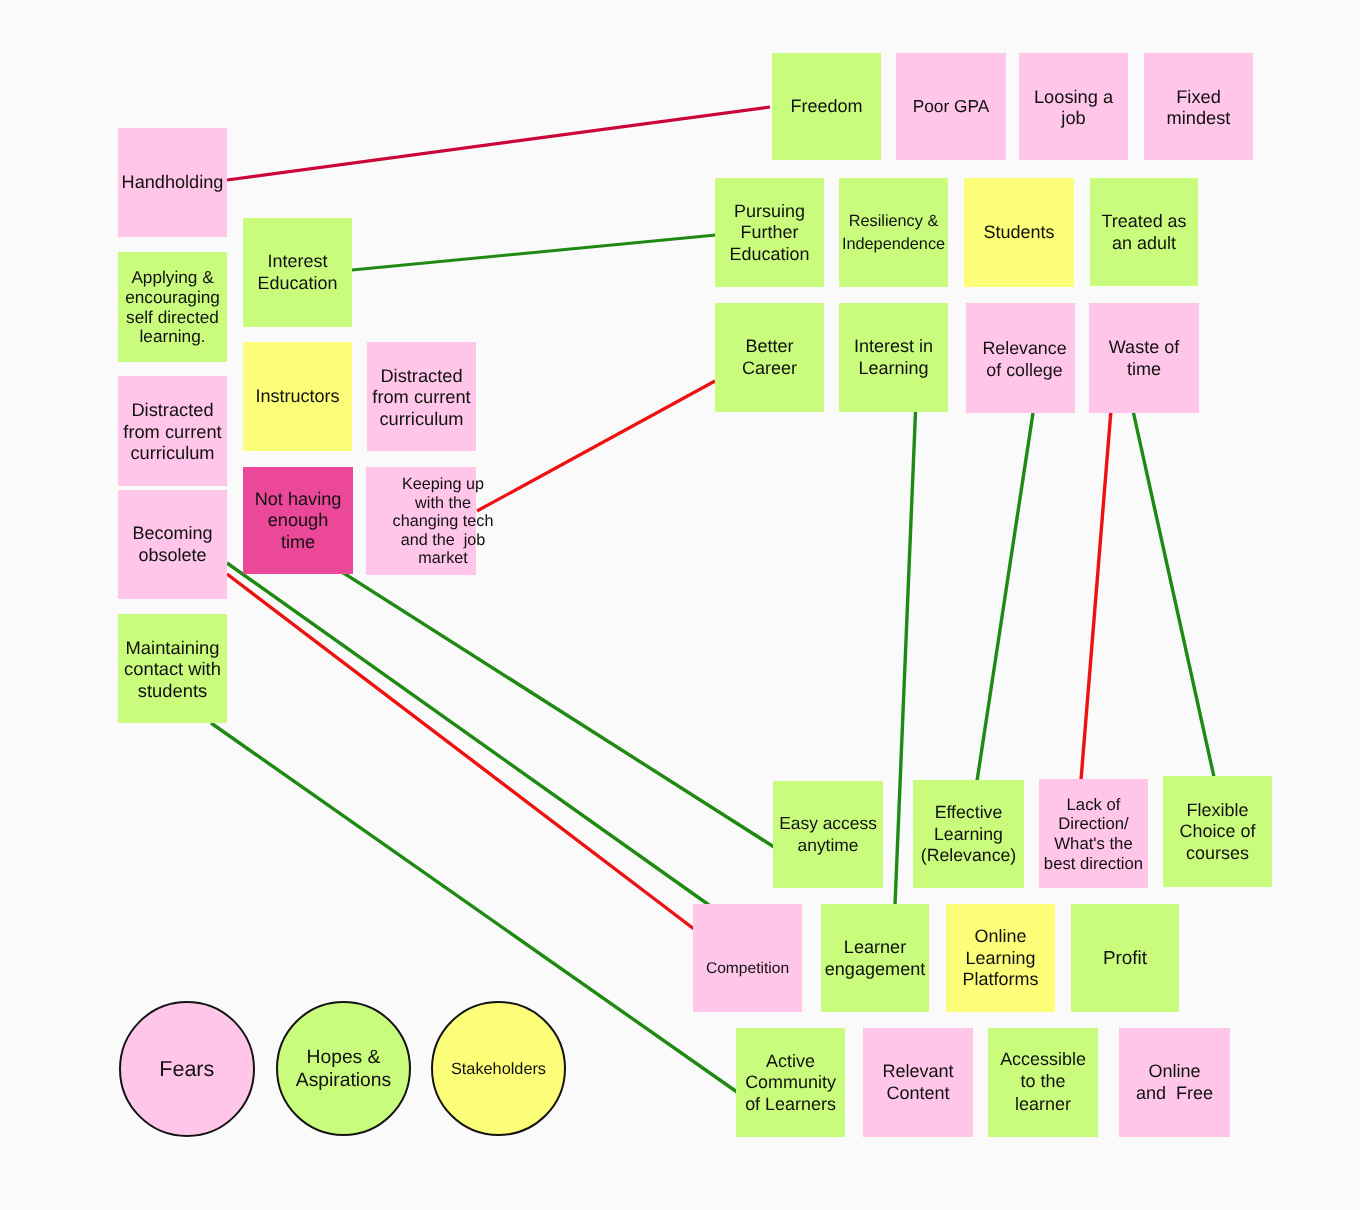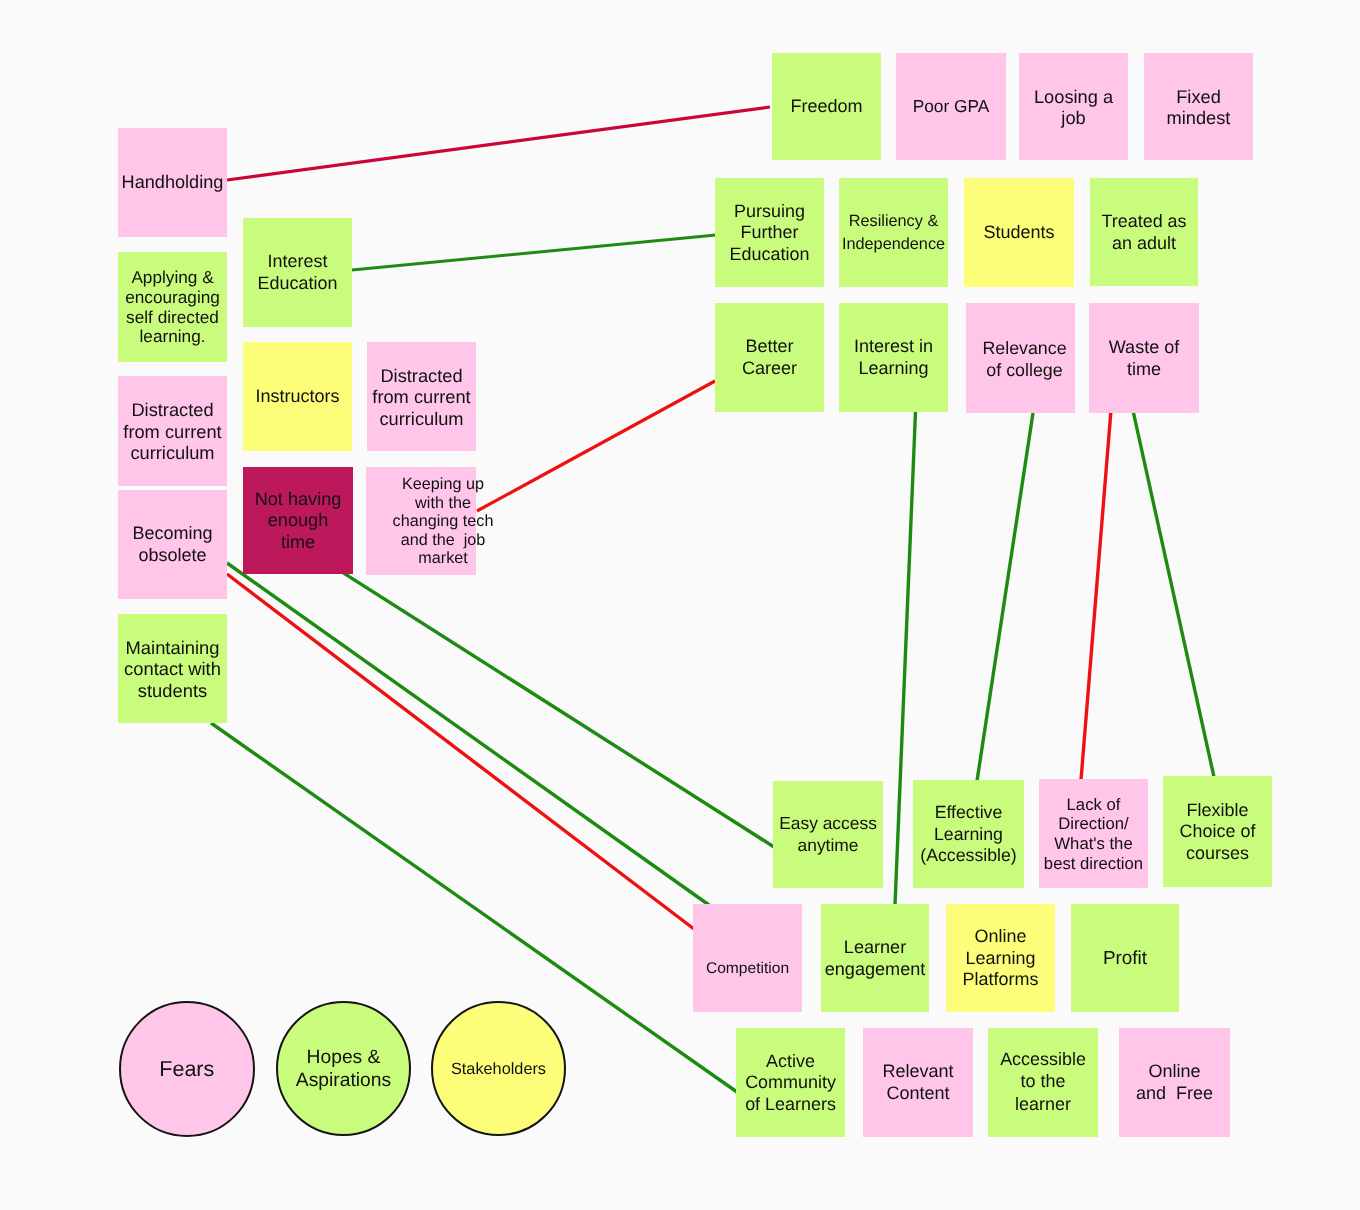--- a/index.html
+++ b/index.html
@@ -111,21 +111,21 @@
       <span class="txt" style="font-size: 17.94px; line-height: 21.7px;">
           <span class="ln">Interest</span>
           <span class="ln">Education</span>
         </span>
     </div>
     <div class="note" style="left: 243px; top: 342px; width: 109px; height: 109px; background: rgb(252, 253, 120);">
       <span class="txt" style="font-size: 18.04px; line-height: 21.7px;">
           <span class="ln">Instructors</span>
         </span>
     </div>
-    <div class="note" style="left: 243px; top: 467px; width: 110px; height: 107px; background: #be185d;">
+    <div class="note" style="left: 243px; top: 467px; width: 110px; height: 107px; background: #ec4899;">
       <span class="txt" style="font-size: 18.14px; line-height: 21.6px;">
           <span class="ln">Not having</span>
           <span class="ln">enough</span>
           <span class="ln">time</span>
         </span>
     </div>
     <div class="note" style="left: 367px; top: 342px; width: 109px; height: 109px; background: rgb(255, 198, 233);">
       <span class="txt" style="font-size: 18.24px; line-height: 21.6px;">
           <span class="ln">Distracted</span>
           <span class="ln">from current</span>
@@ -214,21 +214,21 @@
     <div class="note" style="left: 773px; top: 781px; width: 110px; height: 107px; background: rgb(201, 252, 124);">
       <span class="txt" style="font-size: 17.42px; line-height: 21.7px;">
           <span class="ln">Easy access</span>
           <span class="ln">anytime</span>
         </span>
     </div>
     <div class="note" style="left: 913px; top: 780px; width: 111px; height: 108px; background: rgb(201, 252, 124);">
       <span class="txt" style="font-size: 17.73px; line-height: 21.4px;">
           <span class="ln">Effective</span>
           <span class="ln">Learning</span>
-          <span class="ln">(Accessible)</span>
+          <span class="ln">(Relevance)</span>
         </span>
     </div>
     <div class="note" style="left: 1039px; top: 779px; width: 109px; height: 109px; background: rgb(255, 198, 233);">
       <span class="txt" style="font-size: 16.71px; line-height: 19.7px;">
           <span class="ln">Lack of</span>
           <span class="ln">Direction/</span>
           <span class="ln">What's the</span>
           <span class="ln">best direction</span>
         </span>
     </div>

